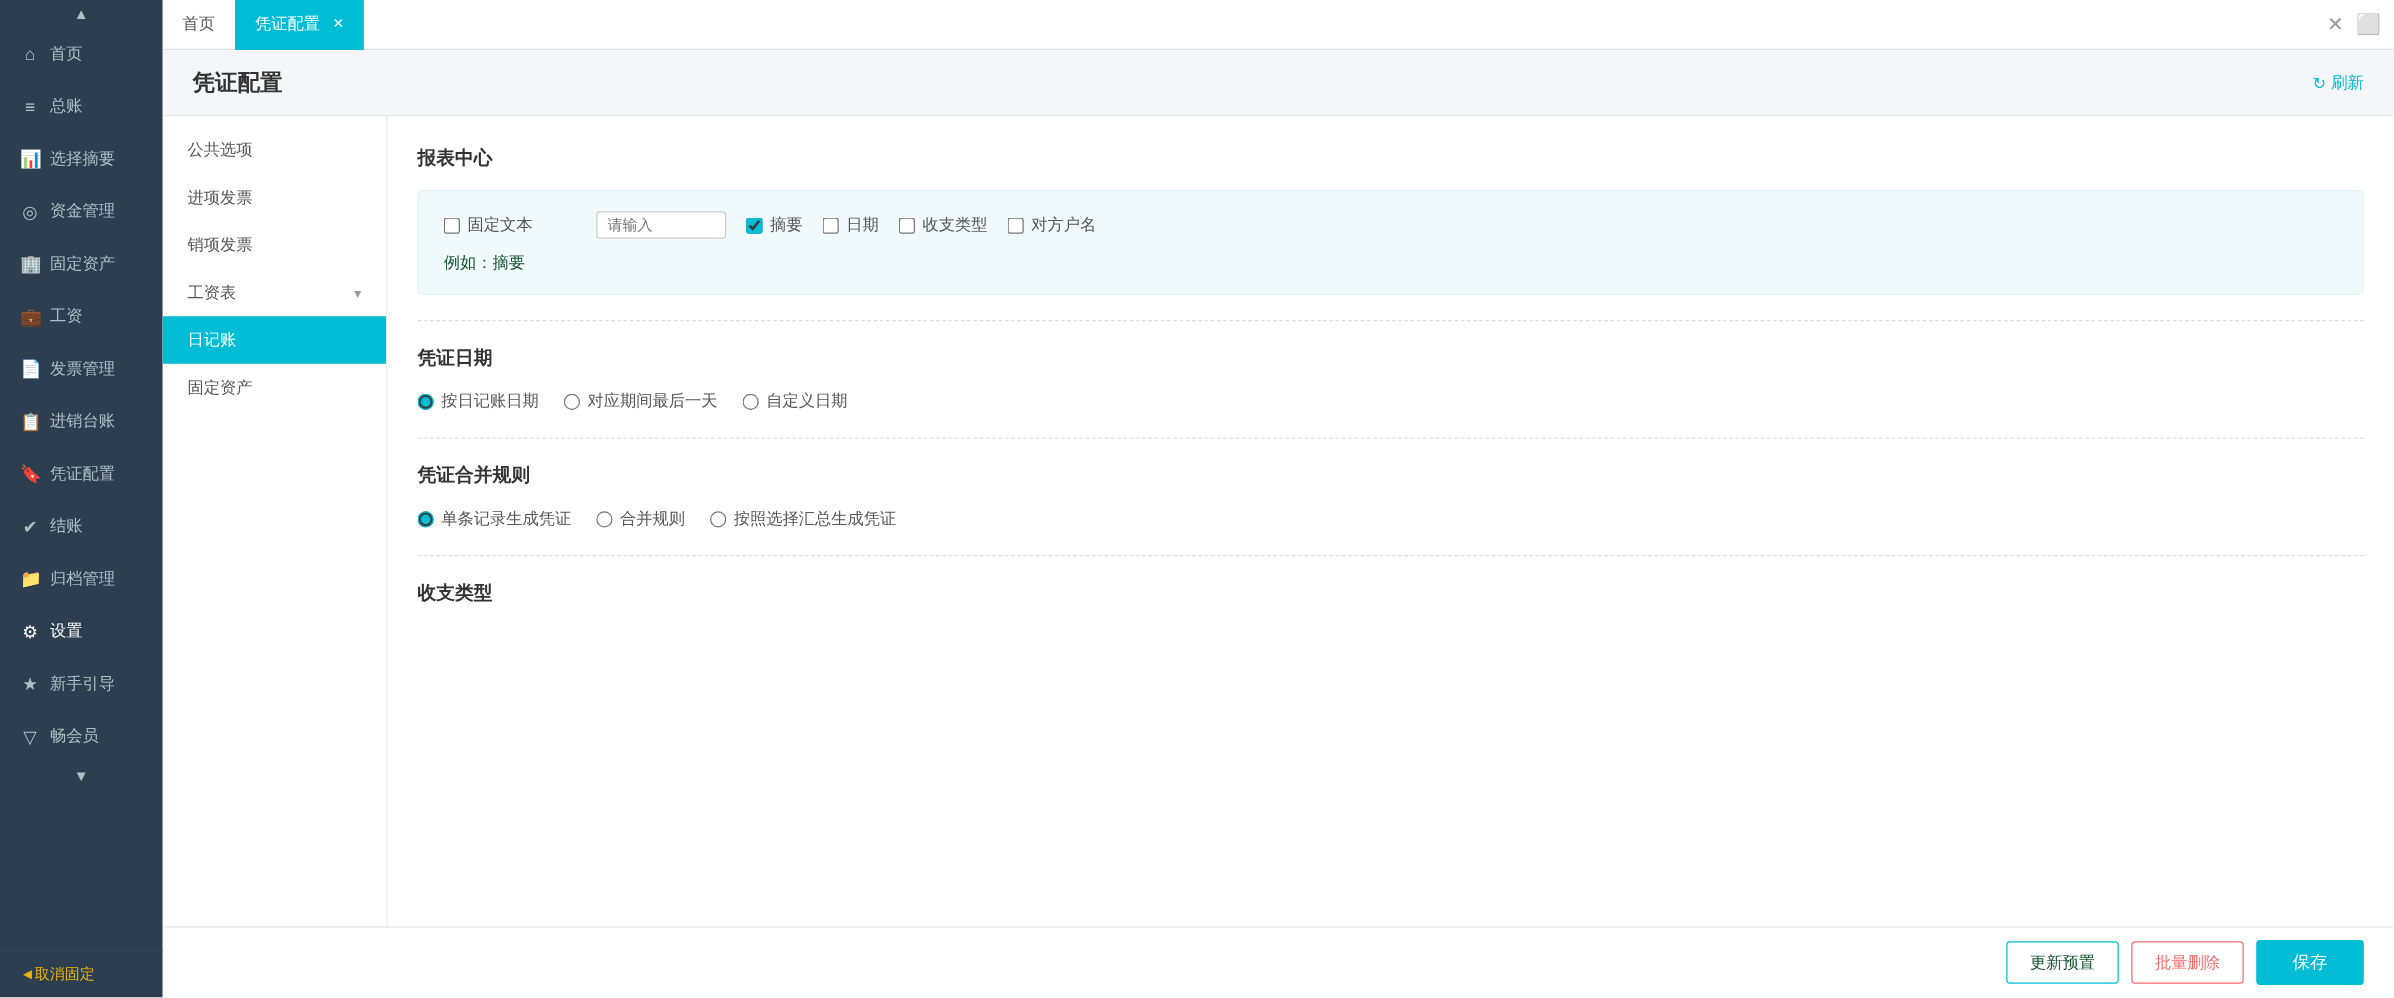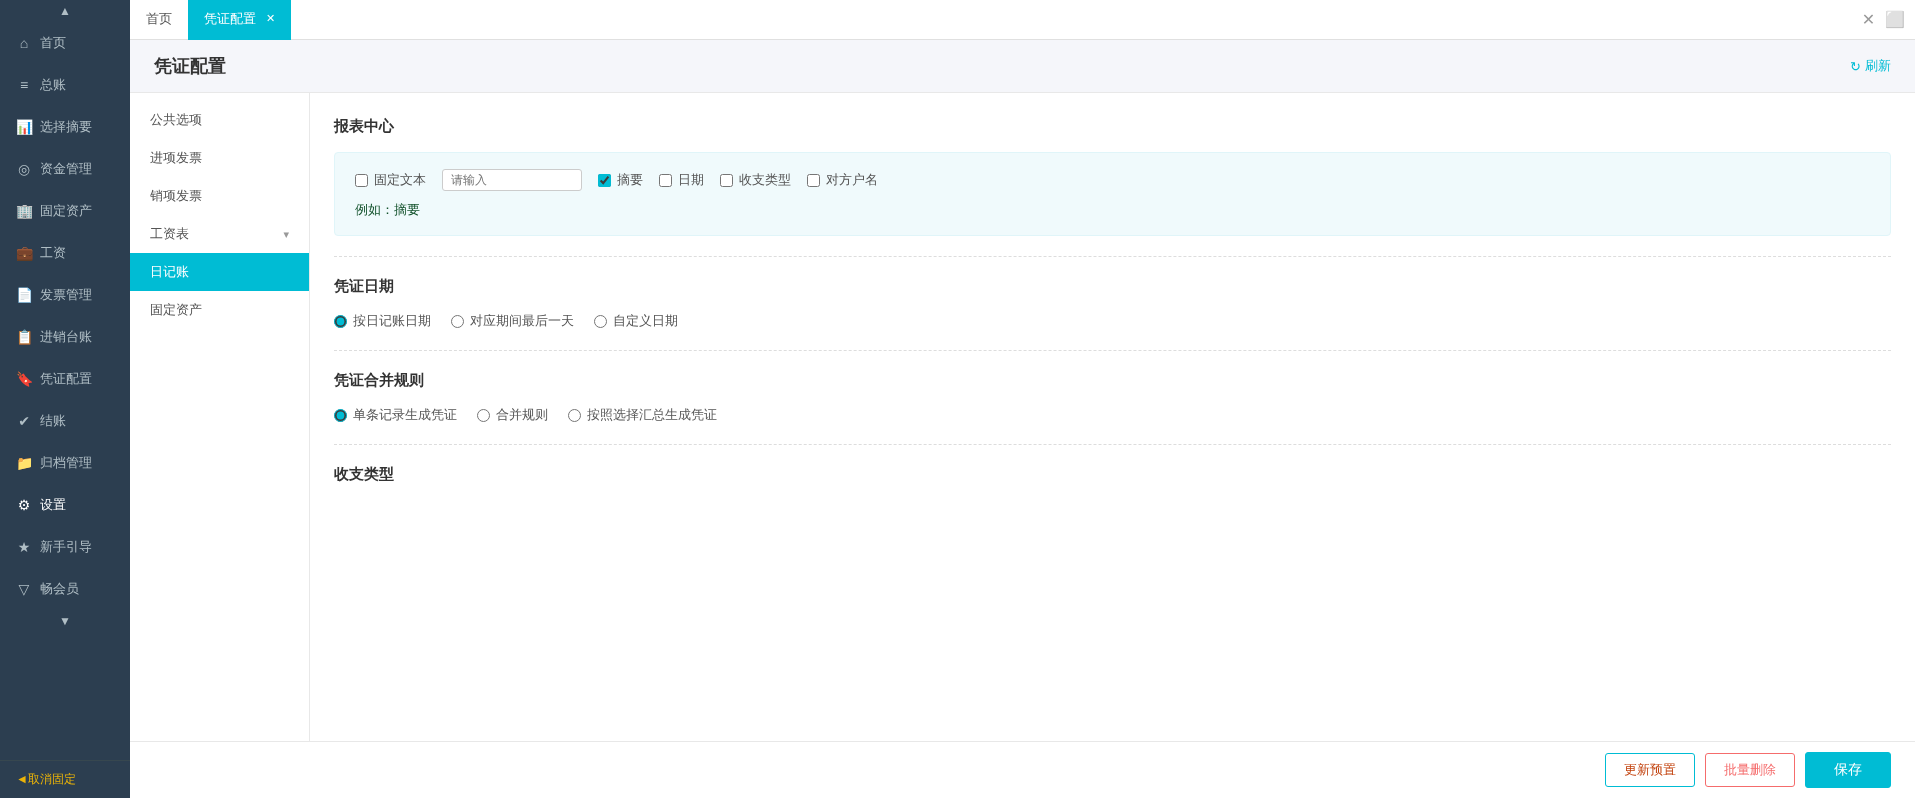--- a/index.html
+++ b/index.html
@@ -204,23 +204,24 @@
       color: #555;
       cursor: pointer;
     }
     .checkbox-label input[type="checkbox"] { accent-color: #00bcd4; }
     .fixed-text-input {
       border: 1px solid #ccc;
       border-radius: 3px;
       padding: 3px 8px;
       font-size: 12px;
       color: #999;
-      width: 140px;
+      width: 104px;
       outline: none;
       background: #fff;
+      margin-left: 35px;
     }
     .example-text {
       color: #14532d;
       font-size: 13px;
       margin-top: 4px;
     }
     .example-text span { font-weight: 500; }
 
     
     .bottom-bar {
@@ -236,21 +237,21 @@
     .btn {
       padding: 7px 18px;
       border-radius: 3px;
       font-size: 13px;
       cursor: pointer;
       border: 1px solid transparent;
     }
     .btn-outline-cyan {
       background: #fff;
       border-color: #00bcd4;
-      color: #c2410c;
+      color: #14532d;
     }
     .btn-outline-danger {
       background: #fff;
       border-color: #f56c6c;
       color: #f56c6c;
     }
     .btn-primary {
       background: #00bcd4;
       color: #fff;
       border-color: #00bcd4;

